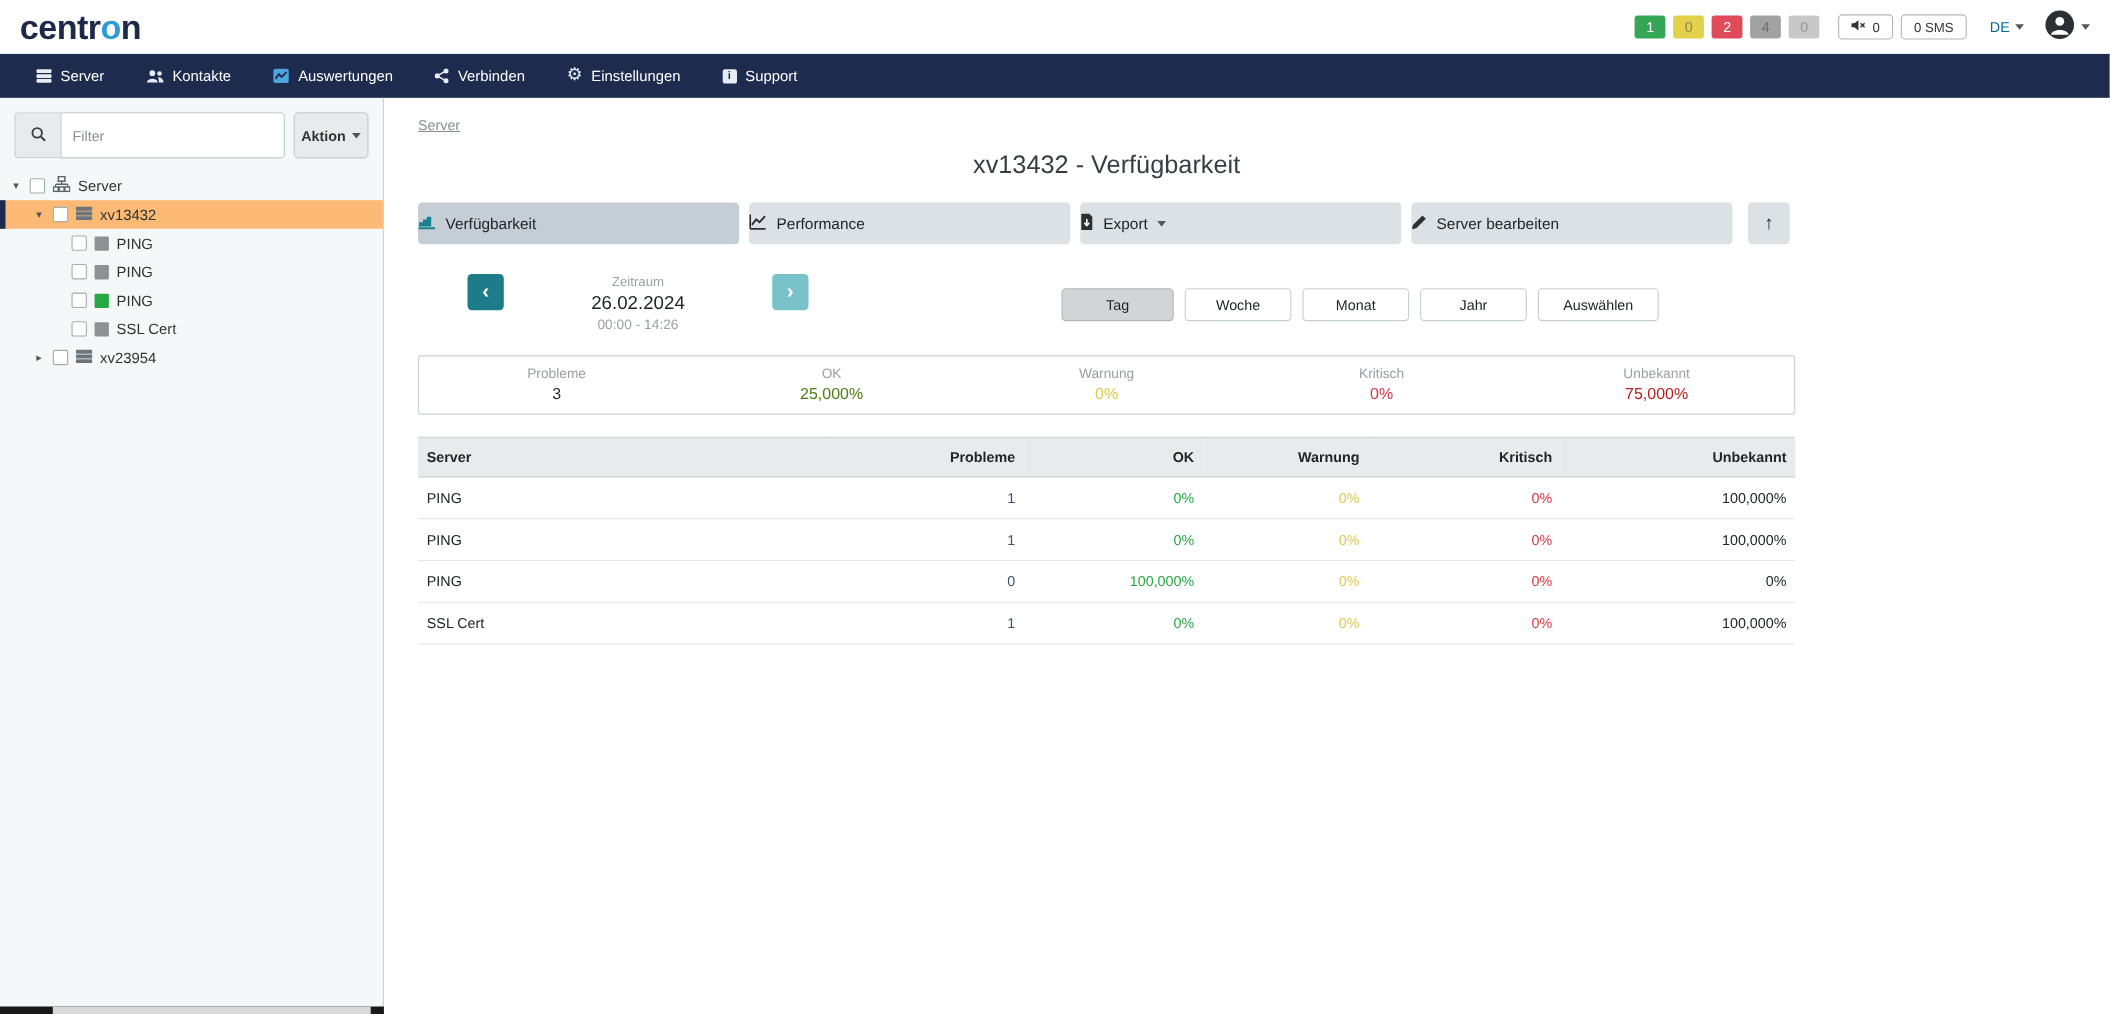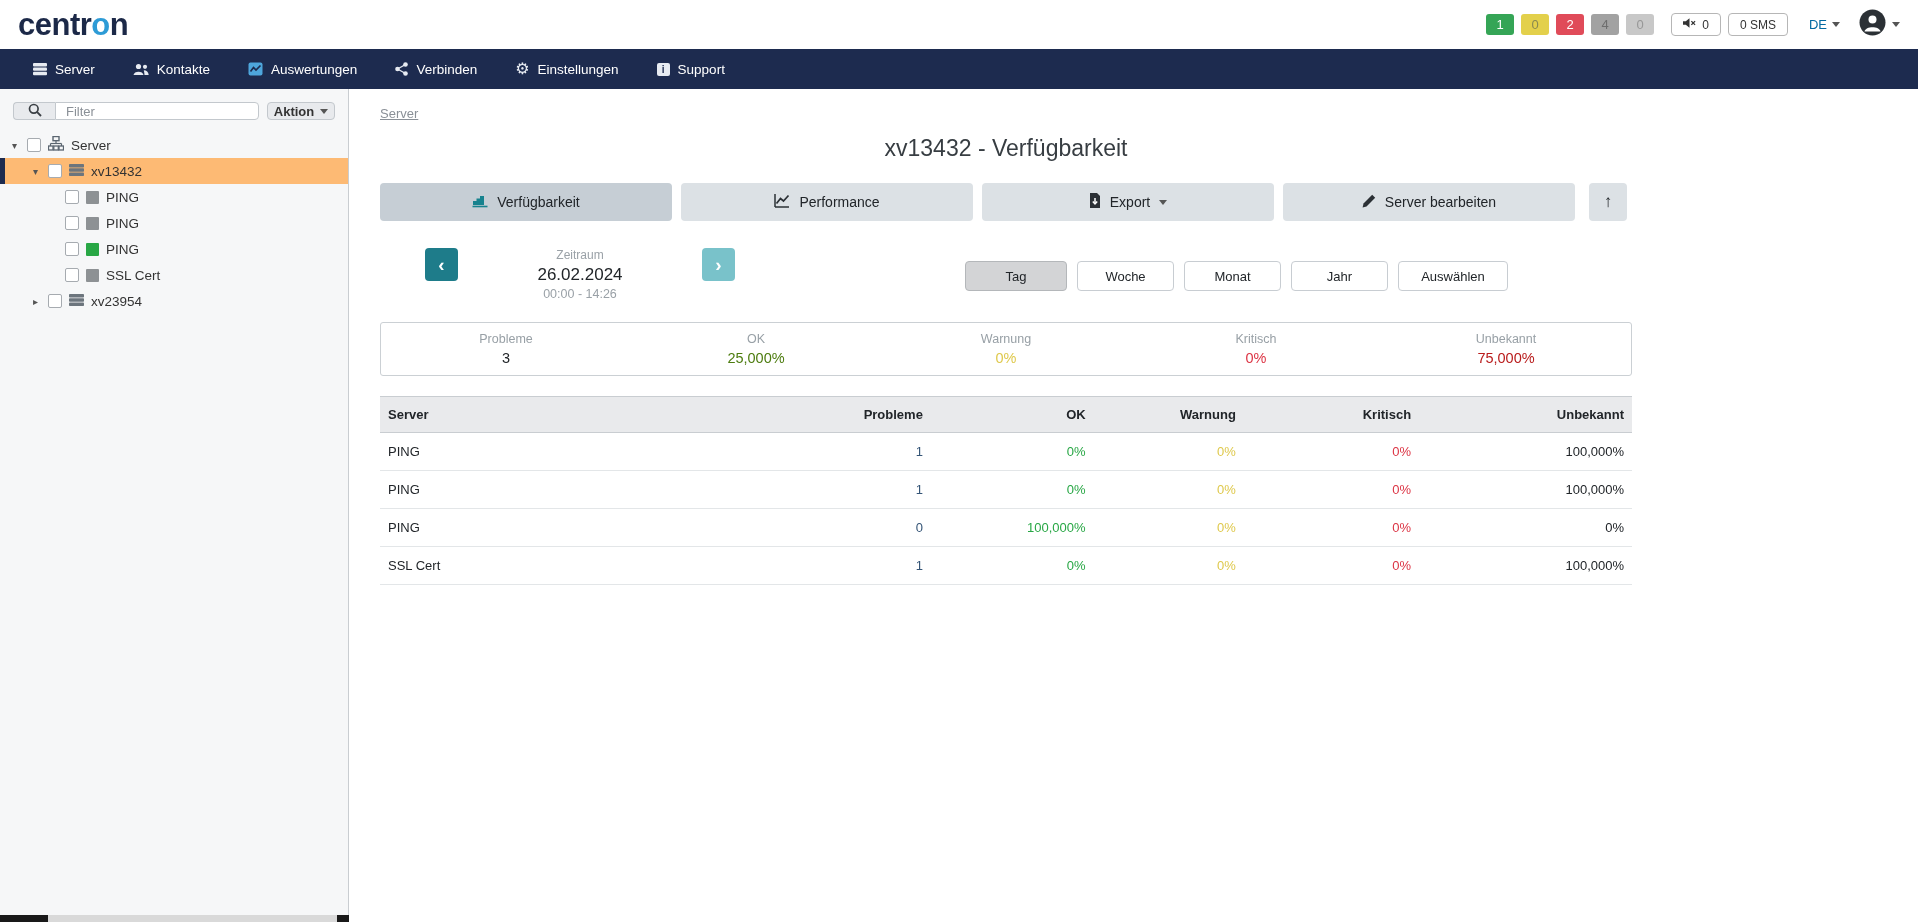--- a/index.html
+++ b/index.html
@@ -27,21 +27,21 @@
   
   .navbar { height: 40px; background: #1d2b4f; display: flex; align-items: center; padding: 0 14px; }
   .nav-item { color: #fff; font-size: 13.5px; padding: 0 19px; height: 40px; display: flex; align-items: center; gap: 8px; cursor: pointer; }
   .nav-item svg { display: block; }
   .gear-glyph::after { content: "⚙"; font-size: 16px; color: #e7ebf2; line-height: 1; }
   .support-glyph { width: 13px; height: 13px; background: #e7ebf2; color: #1d2b4f; border-radius: 2px; display: flex; align-items: center; justify-content: center; font-size: 10px; font-weight: bold; }
   .support-glyph::after { content: "i"; }
 
   
   .sidebar { position: absolute; top: 89px; left: 0; width: 349px; bottom: 0; background: #f6f7f8; border-right: 1px solid #c9cdd1; }
-  .filter-row { margin: 13px 13px 10px 13px; display: flex; height: 18px; }
+  .filter-row { margin: 13px 13px 10px 13px; display: flex; height: 42px; }
   .search-btn { width: 42px; background: #e8eaed; border: 1px solid #c3c8cd; border-right: none; border-radius: 4px 0 0 4px;
                 display: flex; align-items: center; justify-content: center; cursor: pointer; }
   .filter-input { flex: 1; border: 1px solid #c3c8cd; border-radius: 0 4px 4px 0; background: #fff; padding: 0 10px; font-size: 13px; color: #495057; outline: none; font-family: "Liberation Sans", sans-serif; }
   .filter-input::placeholder { color: #8a9097; }
   .action-btn { margin-left: 8px; width: 68px; background: #e8eaed; border: 1px solid #c3c8cd; border-radius: 4px; font-size: 13px; font-weight: bold;
                 color: #333; display: flex; align-items: center; justify-content: center; gap: 6px; cursor: pointer; }
   .tree { margin-top: 12px; font-size: 13.5px; color: #333; }
   .tree-row { height: 26px; display: flex; align-items: center; gap: 7px; cursor: pointer; border-left: 5px solid transparent; }
   .tree-row.depth-0 { padding-left: 4px; }
   .tree-row.depth-1 { padding-left: 25px; }
@@ -58,21 +58,21 @@
   .sidebar-scrollbar .thumb { position: absolute; left: 48px; width: 289px; top: 0; bottom: 0; background: #d9d9d9; }
 
   
   .main { position: absolute; left: 350px; top: 89px; right: 0; bottom: 0; background: #fff; overflow: hidden; }
   .content { width: 1252px; margin-left: 30px; }
   .breadcrumb { display: inline-block; margin-top: 17px; font-size: 13px; color: #8a9097; text-decoration: underline; cursor: pointer; }
   .page-title { text-align: center; font-size: 23px; font-weight: normal; color: #373d42; margin-top: 13px; }
 
   .tab-row { margin-top: 21px; display: flex; height: 38px; }
   .tab-btn { width: 292px; margin-right: 9px; background: #dce1e5; border: none; border-radius: 4px; font-size: 14px; color: #212529;
-             display: flex; align-items: center; justify-content: center; gap: 9px; cursor: pointer; font-family: "Liberation Sans", sans-serif; }
+             display: flex; align-items: center; justify-content: flex-start; gap: 9px; cursor: pointer; font-family: "Liberation Sans", sans-serif; }
   .tab-btn.active { background: #c6ced5; }
   .up-btn { margin-left: 5px; width: 38px; background: #dce1e5; border: none; border-radius: 4px; font-size: 17px; color: #212529; cursor: pointer; }
   .up-btn::after { content: "↑"; }
 
   .period-row { margin-top: 27px; height: 56px; position: relative; }
   .period-nav { display: flex; height: 100%; }
   .chev-btn { width: 33px; height: 33px; border: none; border-radius: 4px; color: #fff; font-size: 19px; font-weight: bold; cursor: pointer; line-height: 30px; }
   .chev-prev { margin-left: 45px; background: #1e7c8a; }
   .chev-prev::after { content: "‹"; }
   .chev-next { background: #79c2ca; }

